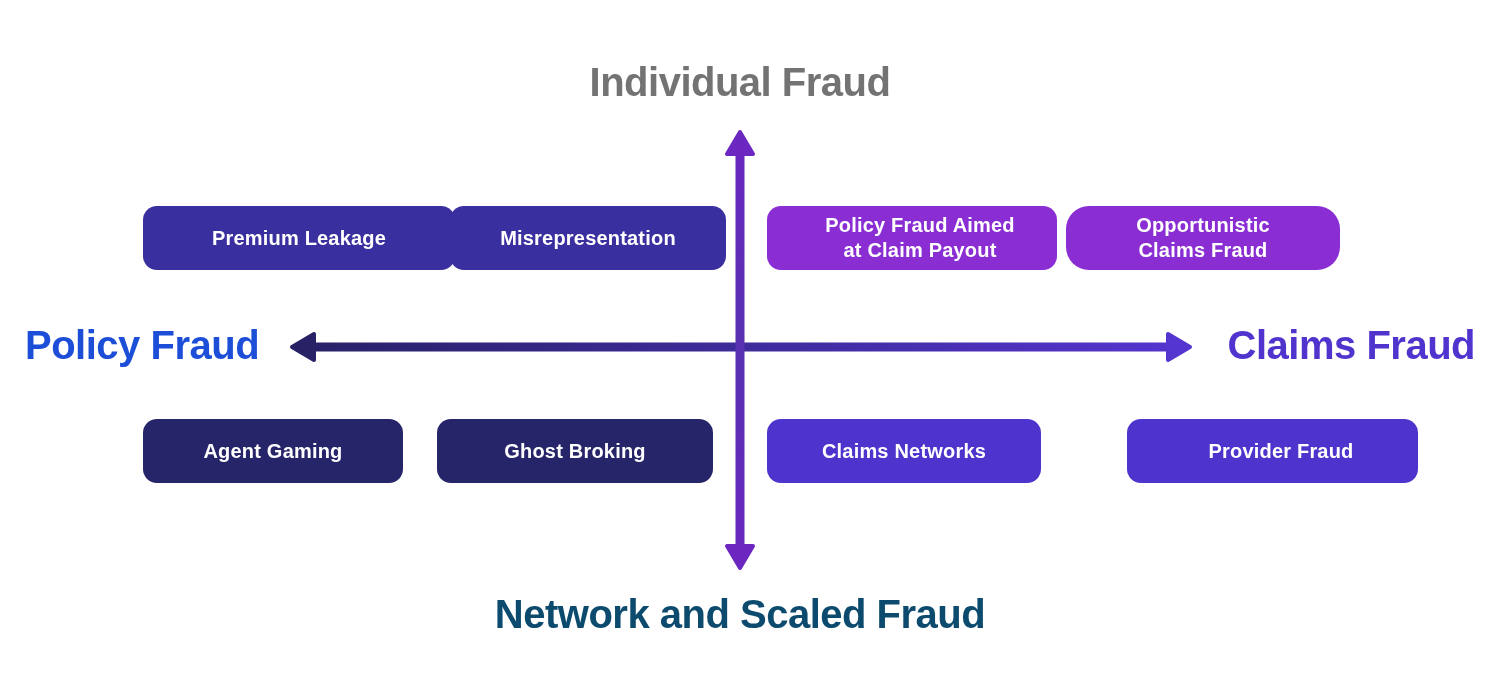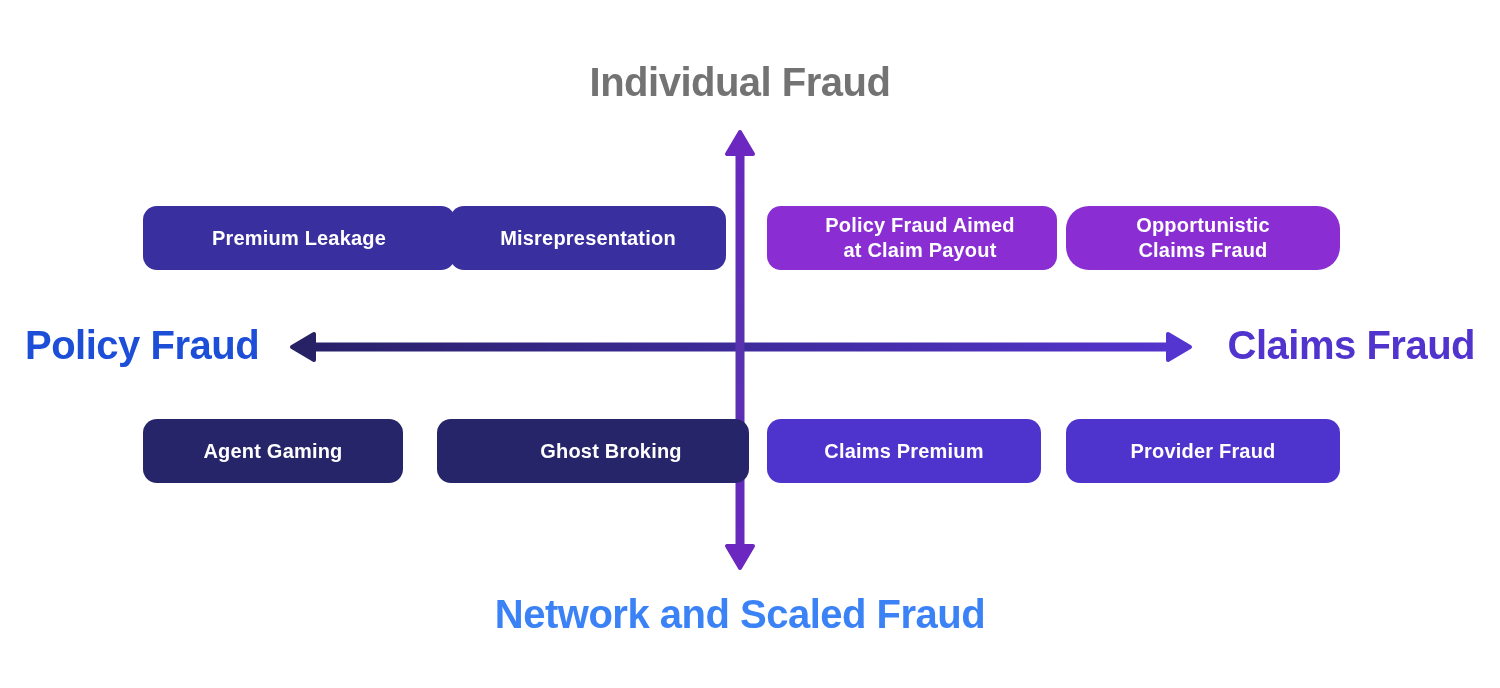--- a/index.html
+++ b/index.html
@@ -41,23 +41,23 @@
     line-height: 25px;
     text-align: center;
     white-space: pre-line;
     letter-spacing: 0.2px;
   }
   .b1 { left: 143px;  top: 206px; width: 312px; }
   .b2 { left: 437px;  top: 206px; width: 276px; margin-left: 13px; }
   .b3 { left: 767px;  top: 206px; width: 274px; }
   .b4 { left: 1066px; top: 206px; width: 274px; border-radius: 23px; }
   .b5 { left: 143px;  top: 419px; width: 260px; }
-  .b6 { left: 437px;  top: 419px; width: 276px; padding-left: 36px; }
+  .b6 { left: 437px;  top: 419px; width: 276px; }
   .b7 { left: 767px;  top: 419px; width: 274px; }
-  .b8 { left: 1066px; top: 419px; width: 274px; }
+  .b8 { left: 1127px; top: 419px; width: 274px; padding-left: 17px; }
 </style>
 </head>
 <body>
 
 <div class="canvas">
 
   <svg class="arrows" viewBox="0 0 1500 688" xmlns="http://www.w3.org/2000/svg">
     <defs>
       <linearGradient id="hGrad" gradientUnits="userSpaceOnUse" x1="290" y1="0" x2="1192" y2="0">
         <stop offset="0" stop-color="#272166"></stop>
@@ -78,30 +78,30 @@
 
     <g>
       <line x1="740" y1="152" x2="740" y2="548" stroke="url(#vGrad)" stroke-width="9"></line>
       <polygon points="740,132 727,154 753,154" stroke-width="4" stroke-linejoin="round" fill="#6B27C0" stroke="#6B27C0"></polygon>
       <polygon points="740,568 727,546 753,546" stroke-width="4" stroke-linejoin="round" fill="#6B27C0" stroke="#6B27C0"></polygon>
     </g>
   </svg>
 
   <div class="axis-label axis-top" style="color: #737373; text-align: right;">Individual Fraud</div>
 
-  <div class="axis-label axis-bottom" style="color: #3b82f6;">Network and Scaled Fraud</div>
+  <div class="axis-label axis-bottom" style="color: #0c4a6e;">Network and Scaled Fraud</div>
 
   <div class="axis-label axis-left" style="color: #1d4ed8;">Policy Fraud</div>
 
   <div class="axis-label axis-right" style="color: rgb(81, 52, 206);">Claims Fraud</div>
 
   <div class="qbox b1" style="background: rgb(58, 47, 159);">Premium Leakage</div>
   <div class="qbox b2" style="background: rgb(58, 47, 159);">Misrepresentation</div>
   <div class="qbox b3" style="background: rgb(138, 46, 211); padding-left: 16px;">Policy Fraud Aimed
 at Claim Payout</div>
   <div class="qbox b4" style="background: rgb(138, 46, 211);">Opportunistic
 Claims Fraud</div>
   <div class="qbox b5" style="background: rgb(38, 37, 105);">Agent Gaming</div>
   <div class="qbox b6" style="background: rgb(38, 37, 105);">Ghost Broking</div>
-  <div class="qbox b7" style="background: rgb(79, 51, 205);">Claims Premium</div>
+  <div class="qbox b7" style="background: rgb(79, 51, 205);">Claims Networks</div>
   <div class="qbox b8" style="background: rgb(79, 51, 205);">Provider Fraud</div>
 
 </div>
 
 </body></html>

